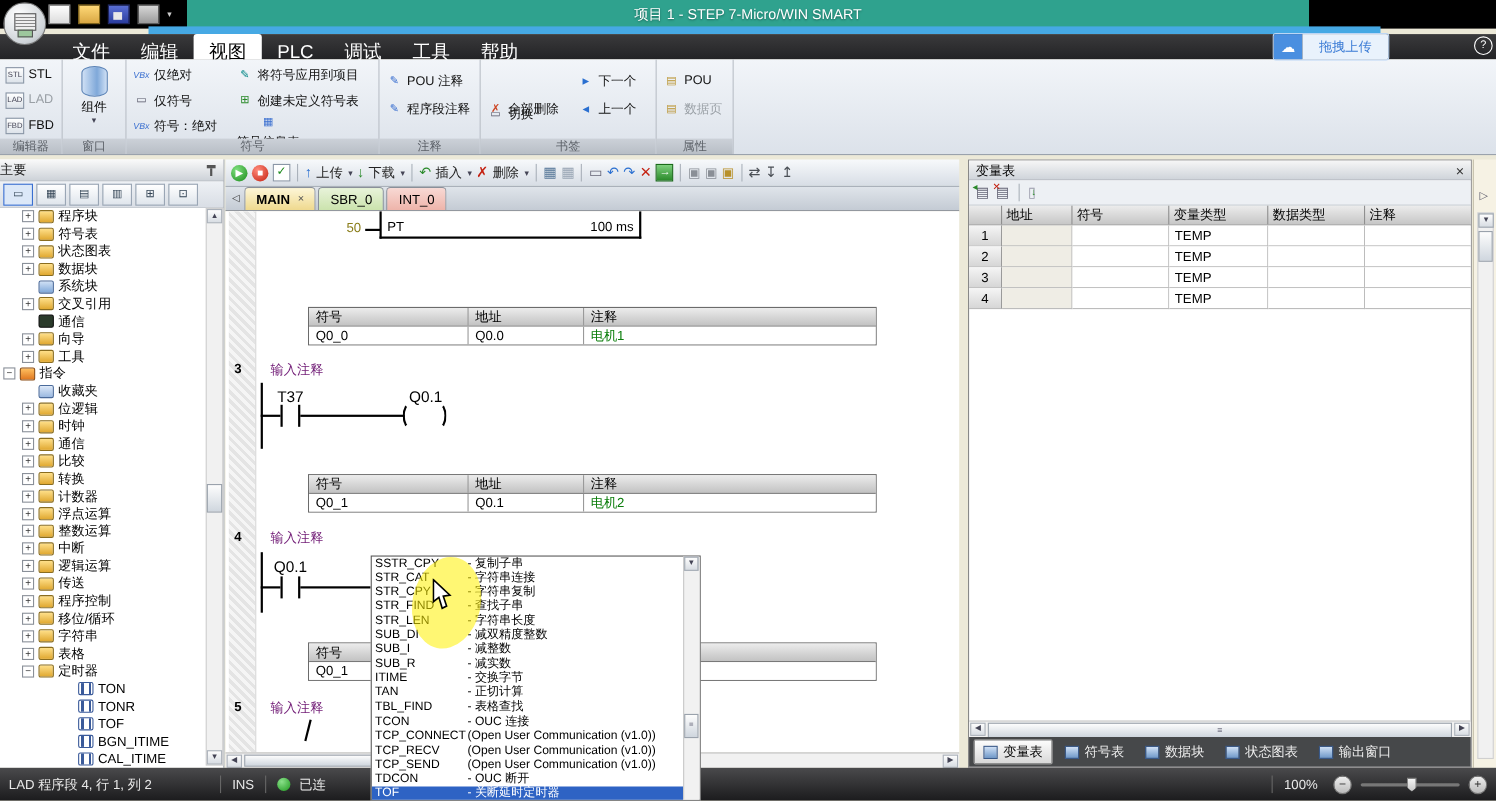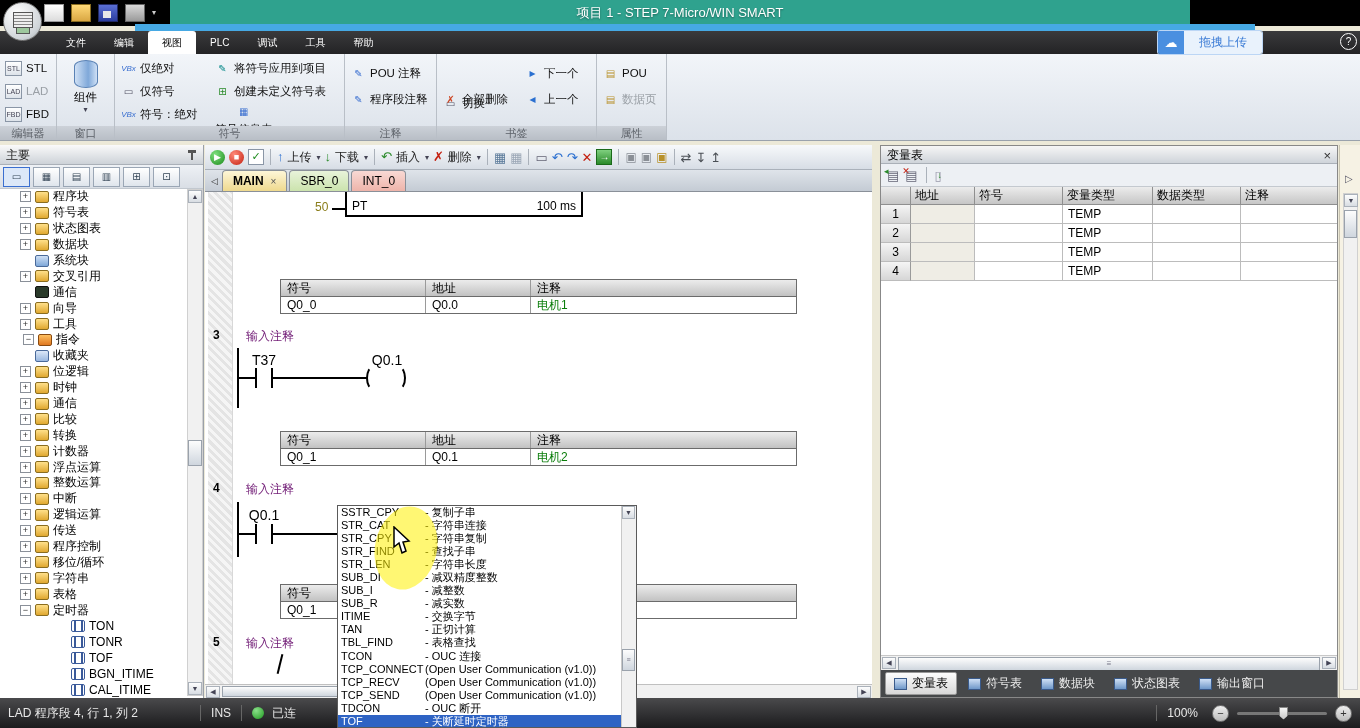--- a/index.html
+++ b/index.html
@@ -17,21 +17,21 @@
   .qicon{width:18px;height:16px;position:relative;}
   .qi-new{background:linear-gradient(#fff,#dcdcdc);border:1px solid #999;}
   .qi-open{background:linear-gradient(#ffd978,#d9a javascript43);border:1px solid #8a6d1f;background:linear-gradient(#ffd978,#d9a743);}
   .qi-save{background:linear-gradient(#5a6fd4,#2b3d9e);border:1px solid #222a66;}
   .qi-save::after{content:"";position:absolute;left:4px;top:6px;width:8px;height:7px;background:#e8e8e8;}
   .qi-print{background:linear-gradient(#d8d8d8,#9a9a9a);border:1px solid #666;}
   .qi-caret{color:#ccc;font-size:8px;line-height:16px;}
   #bluestrip{left:135px;top:24px;width:1120px;height:7px;background:#46a9e4;}
   
   #menubar{left:0;top:31px;width:1360px;height:23px;background:linear-gradient(#3a3a3c,#232325);display:flex;padding-left:52px;box-sizing:border-box;}
-  .mitem{color:#fff;font-size:10px;line-height:23px;padding:0 14px;}
+  .mitem{color:#fff;font-size:17px;line-height:23px;padding:5px 14px;}
   .mitem.active{background:#fff;color:#000;border-radius:3px 3px 0 0;}
   #dragupload{left:1157px;top:30px;width:104px;height:23px;display:flex;border:1px solid #bcd6f5;border-radius:3px;overflow:hidden;z-index:20;}
   #dragupload .ndicon{width:26px;background:#4a8fe0;color:#fff;font-size:13px;text-align:center;line-height:23px;}
   #dragupload .ndlabel{flex:1;background:#e9f2fc;color:#3a7bd5;font-size:12px;text-align:center;line-height:23px;}
   #helpicon{left:1340px;top:33px;width:15px;height:15px;border:1.5px solid #fff;border-radius:50%;color:#fff;font-size:10px;text-align:center;line-height:15px;}
   
   #ribbon{left:0;top:54px;width:1360px;height:86px;background:linear-gradient(#f2f5f9,#dce2ea);border-bottom:1px solid #9aa2ac;}
   .rgroup{position:absolute;top:0;height:86px;border-right:1px solid #b9bfc7;box-sizing:border-box;}
   .glabel{position:absolute;bottom:0;left:0;right:0;height:14px;background:linear-gradient(#ccd1d8,#b8bec6);
     color:#5c6168;text-align:center;font-size:11px;line-height:14px;}
@@ -48,32 +48,32 @@
   .ri-redx::before{content:"✗";color:#c42;}
   .ri-next::before{content:"▸";color:#2a6fd0;font-size:12px;}
   .ri-prev::before{content:"◂";color:#2a6fd0;font-size:12px;}
   .ri-prop::before{content:"▤";color:#b8912a;}
   #g-window .bigbtn{position:absolute;left:6px;top:3px;width:45px;height:66px;text-align:center;font-size:11.5px;}
   #g-window .cyl{margin:3px auto 2px auto;width:22px;height:26px;background:linear-gradient(90deg,#cfe0f5,#7fa8d9 60%,#cfe0f5);border:1px solid #5a82b5;border-radius:50% 50% 50% 50%/22% 22% 22% 22%;}
   #g-window .caret{color:#445;font-size:8px;}
   
   #leftpanel{left:0;top:145px;width:204px;height:553px;background:#fff;border-right:1px solid #9aa0a8;box-sizing:border-box;}
   #lp-header{position:absolute;left:0;top:0;width:100%;height:20px;background:linear-gradient(#fafafa,#cdd2d8);
-    border-bottom:1px solid #aab0b8;font-size:12px;line-height:20px;padding-left:6px;box-sizing:border-box;color:#222;}
+    border-bottom:1px solid #aab0b8;font-size:12px;line-height:20px;box-sizing:border-box;color:#222;font-family:Liberation Mono, monospace;}
   #lp-pin{position:absolute;right:7px;top:5px;width:8px;height:10px;}
   #lp-pin::before{content:"";position:absolute;left:0;top:0;width:8px;height:3px;background:#555;}
   #lp-pin::after{content:"";position:absolute;left:3px;top:3px;width:2px;height:7px;background:#555;}
   #lp-icons{position:absolute;left:0;top:20px;width:100%;height:24px;background:linear-gradient(#eef1f5,#d9dee5);
     border-bottom:1px solid #c2c8cf;display:flex;gap:3px;padding:2px 3px;box-sizing:border-box;}
   .lpicon{width:25px;height:18px;background:linear-gradient(#fff,#dfe5ec);border:1px solid #9aa6b5;
     text-align:center;font-size:10px;line-height:18px;color:#345;}
   .lpicon.sel{border-color:#3a6fd0;background:#dce8f8;}
   #tree{position:absolute;left:0;top:44px;right:16px;bottom:0;overflow:hidden;font-size:12px;}
   .trow{display:flex;align-items:center;height:15.9px;gap:4px;white-space:nowrap;}
-  .trow.lvl0{padding-left:3px;margin-left:20px;} .trow.lvl1{padding-left:20px;} .trow.lvl2{padding-left:56px;}
+  .trow.lvl0{padding-left:3px;} .trow.lvl1{padding-left:20px;} .trow.lvl2{padding-left:56px;}
   .tg{width:11px;height:11px;box-sizing:border-box;border:1px solid #8a9099;background:#fff;
     font-size:9px;line-height:9px;text-align:center;color:#333;flex:0 0 auto;}
   .plus .tg::before{content:"+";} .minus .tg::before{content:"−";}
   .leaf .tg{border:none;background:transparent;}
   .ticon{width:14px;height:12px;box-sizing:border-box;background:linear-gradient(#ffe08a,#e0a830);border:1px solid #8a6d1f;border-radius:2px;flex:0 0 auto;}
   .ic-sysblock .ticon{background:linear-gradient(#cfe0f5,#7fa8d9);border-color:#4a6a9a;}
   .ic-comm-monitor .ticon{background:#2a3a2a;border-color:#111;}
   .ic-instr-root .ticon{background:linear-gradient(#ffc060,#e07820);border-color:#8a4a10;}
   .ic-favorites .ticon{background:linear-gradient(#dce8f8,#9ab8e0);border-color:#4a6a9a;}
   .ic-instruction .ticon{background:#fff;border-color:#3a5a9a;background-image:linear-gradient(90deg,transparent 2px,#3a5a9a 2px,#3a5a9a 4px,transparent 4px,transparent 9px,#3a5a9a 9px,#3a5a9a 11px,transparent 11px);}

